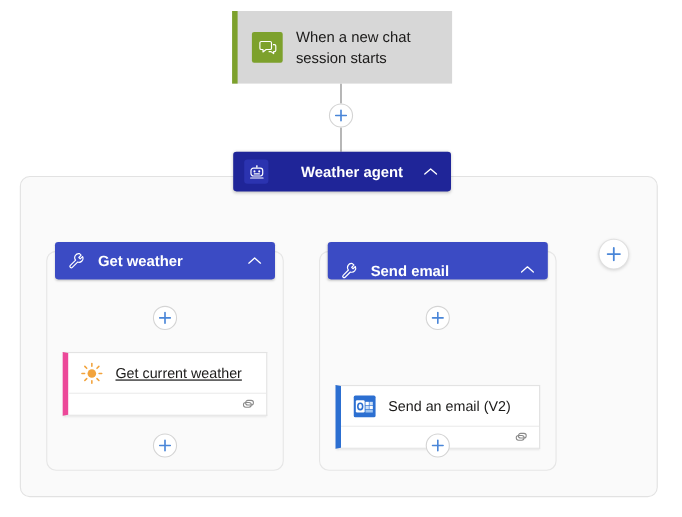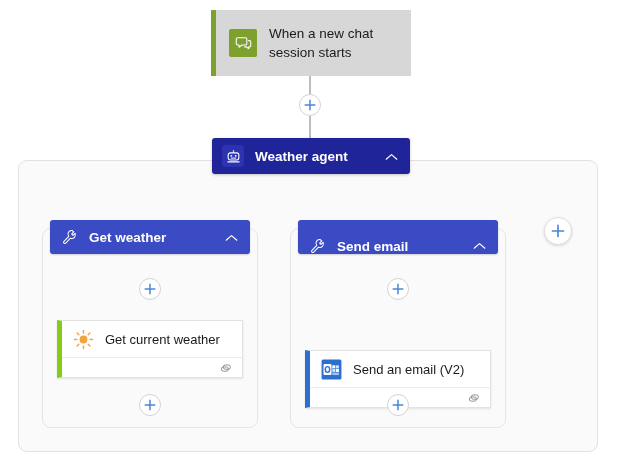--- a/index.html
+++ b/index.html
@@ -32,20 +32,21 @@
     max-width:128px;
   }
 
   
   .agent{
     position:absolute;left:212px;top:138px;width:198px;height:36px;
     background:#1f2598;border-radius:3px;
     display:flex;align-items:center;
     box-shadow:0 1px 3px rgba(0,0,0,.22);
     box-sizing:border-box;
+    text-align:center;
   }
   .agent .aicon{
     width:22px;height:22px;margin-left:10px;margin-right:11px;
     background:#2b33b0;border-radius:3px;flex:none;
     display:flex;align-items:center;justify-content:center;
   }
   .agent .alabel{color:#fff;font-size:13.5px;font-weight:bold;flex:1;}
   .agent .chev{margin-right:12px;}
 
   
@@ -74,21 +75,21 @@
   .tool-head .tlabel{color:#fff;font-size:13.5px;font-weight:bold;flex:1;}
   .tool-head .chev{margin-right:12px;}
 
   
   .action{
     position:absolute;width:186px;height:58px;
     background:#ffffff;border:1px solid #e3e3e3;
     box-sizing:border-box;display:flex;flex-direction:column;
     box-shadow:0 1px 2px rgba(0,0,0,.10);
   }
-  #action-0{left:57px;top:320px;border-left:5px solid #84cc16;}
+  #action-0{left:57px;top:320px;border-left:5px solid #ec4899;text-decoration:underline;}
   #action-1{left:305px;top:320px;border-left:5px solid #2c6fd1;margin-top:30px;}
   .action .arow{
     flex:1;display:flex;align-items:center;
     border-bottom:1px solid #ececec;
   }
   .action .aicn{margin-left:11px;margin-right:11px;flex:none;display:flex;}
   .action .atxt{font-size:13px;color:#1b1a19;}
   .action .afoot{
     height:19px;display:flex;align-items:center;justify-content:flex-end;
     padding-right:9px;

